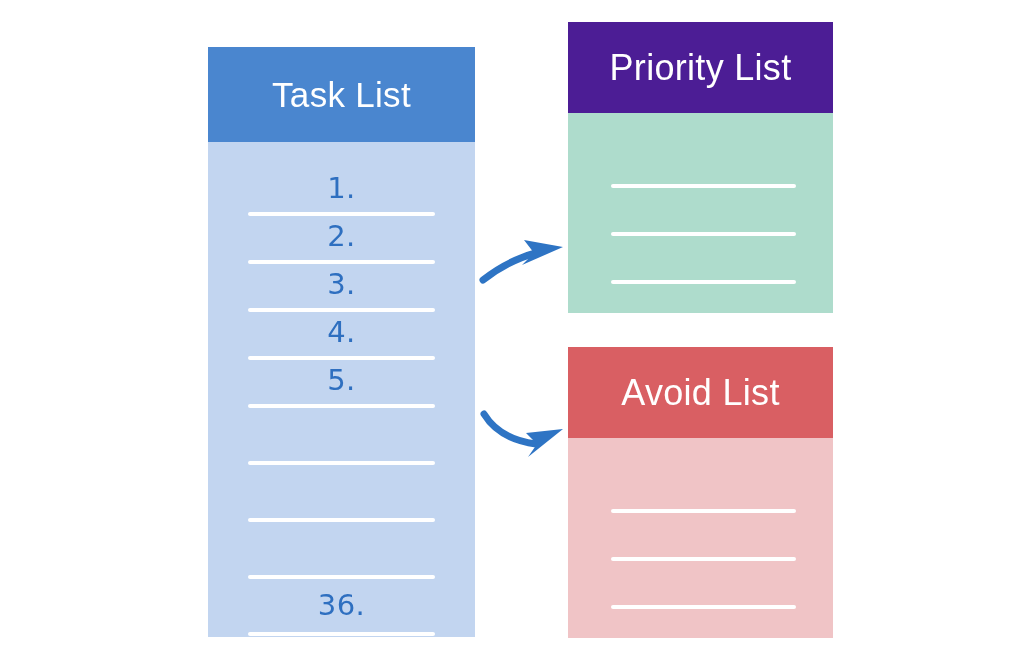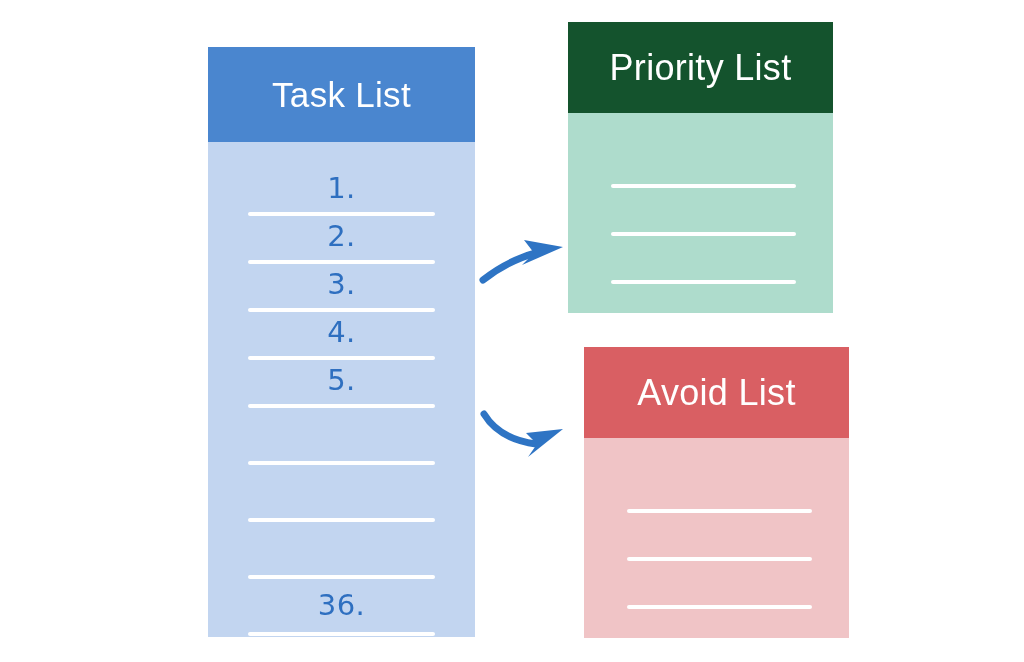--- a/index.html
+++ b/index.html
@@ -71,38 +71,37 @@
   
   #priority-card {
     left: 568px;
     top: 22px;
     width: 265px;
     height: 291px;
     background: #aedccc;
   }
   #priority-card .card-header {
     height: 91px;
-    background: #14532d;
+    background: #4c1d95;
   }
   #priority-card .card-title {
     font-size: 36px;
   }
   #priority-card .card-body {
     top: 91px;
     height: 200px;
   }
 
   
   #avoid-card {
     left: 568px;
     top: 347px;
     width: 265px;
     height: 291px;
     background: #f0c4c6;
-    margin-left: 16px;
   }
   #avoid-card .card-header {
     height: 91px;
     background: #d95f63;
   }
   #avoid-card .card-title {
     font-size: 36px;
   }
   #avoid-card .card-body {
     top: 91px;

